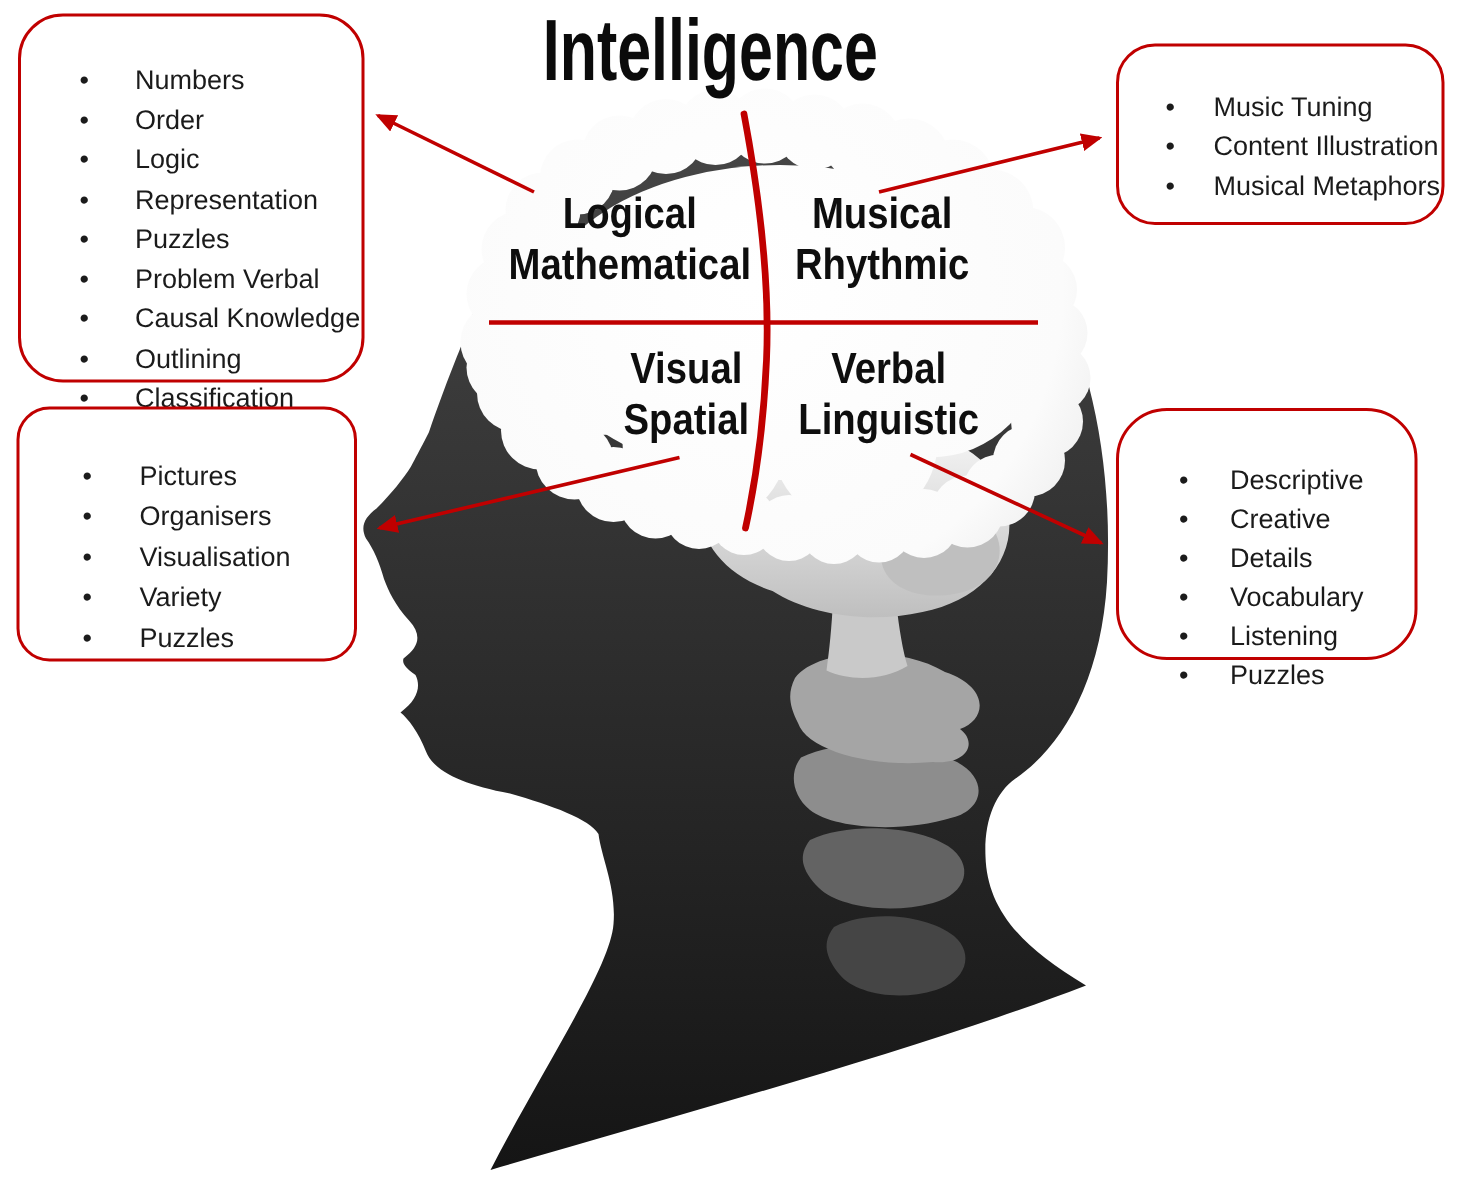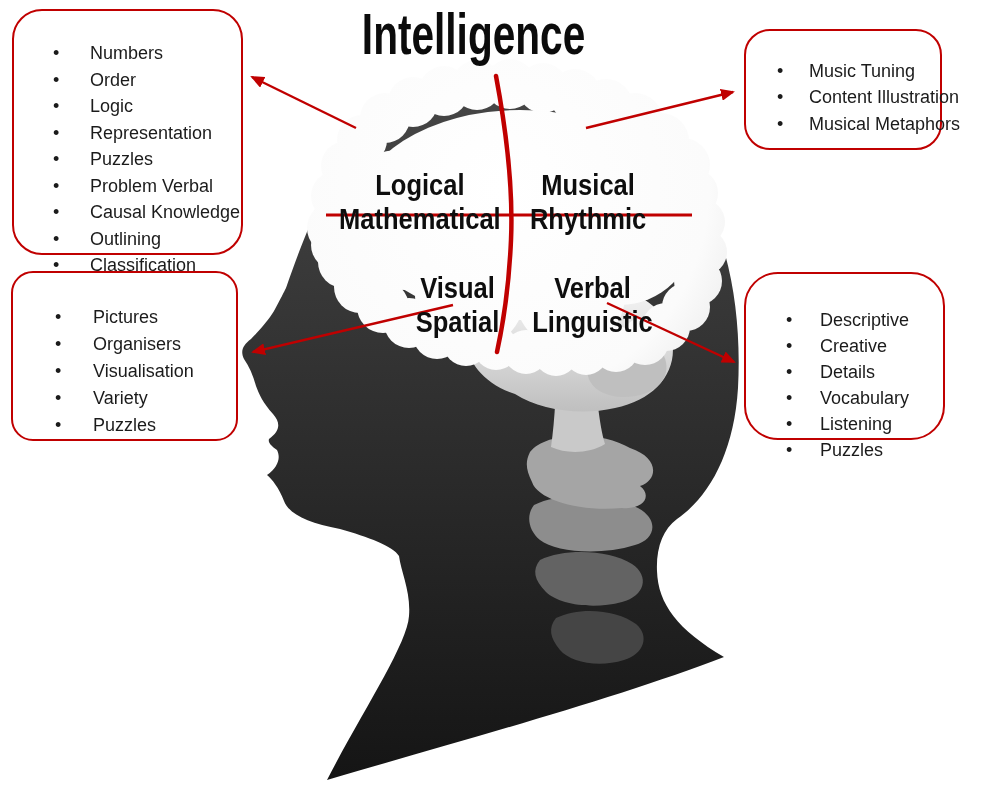--- a/index.html
+++ b/index.html
@@ -10,38 +10,38 @@
   .canvas svg{position:absolute;left:0;top:0;}
 
   
   .title-wrap{position:absolute;left:314px;top:0px;width:400px;text-align:left;}
   .title-inner{
     display:inline-block;transform:scaleX(.70);transform-origin:center top;
     font-size:58px;font-weight:bold;color:#0b0b0b;white-space:nowrap;letter-spacing:0px;
   }
 
   
-  .qlabel{position:absolute;width:300px;text-align:center;margin-top:42px;}
+  .qlabel{position:absolute;width:300px;text-align:center;}
   .qinner{
     display:inline-block;transform:scaleX(.88);transform-origin:center top;
     font-size:29px;line-height:34px;font-weight:bold;color:#0e0e0e;white-space:nowrap;
   }
 
   
   .callout{
     position:absolute;background:#ffffff;border:2.5px solid #c00000;
     box-sizing:border-box;border-radius:30px;color:#1b1b1b;font-size:18px;
   }
   .callout ul{margin:16px;padding:0;list-style:none;}
   .callout li{white-space:nowrap;}
   .callout li::before{content:"\2022";display:inline-block;}
 
   .c1{left:12px;top:9px;width:231px;height:246px;padding:13px 0 0 23px;line-height:26.5px;}
   .c1 li::before{width:37px;}
-  .c2{left:744px;top:29px;width:198px;height:121px;padding:11px 0 0 15px;line-height:26.3px;border-radius:26px;}
+  .c2{left:744px;top:29px;width:219px;height:121px;padding:11px 0 0 15px;line-height:26.3px;border-radius:26px;}
   .c2 li::before{width:32px;}
   .c3{left:11px;top:271px;width:227px;height:170px;padding:15px 0 0 26px;line-height:27px;border-radius:22px;}
   .c3 li::before{width:38px;}
   .c4{left:744px;top:272px;width:201px;height:168px;padding:17px 0 0 24px;line-height:26px;border-radius:34px;}
   .c4 li::before{width:34px;}
 </style>
 </head>
 <body>
 
 <div class="canvas">

